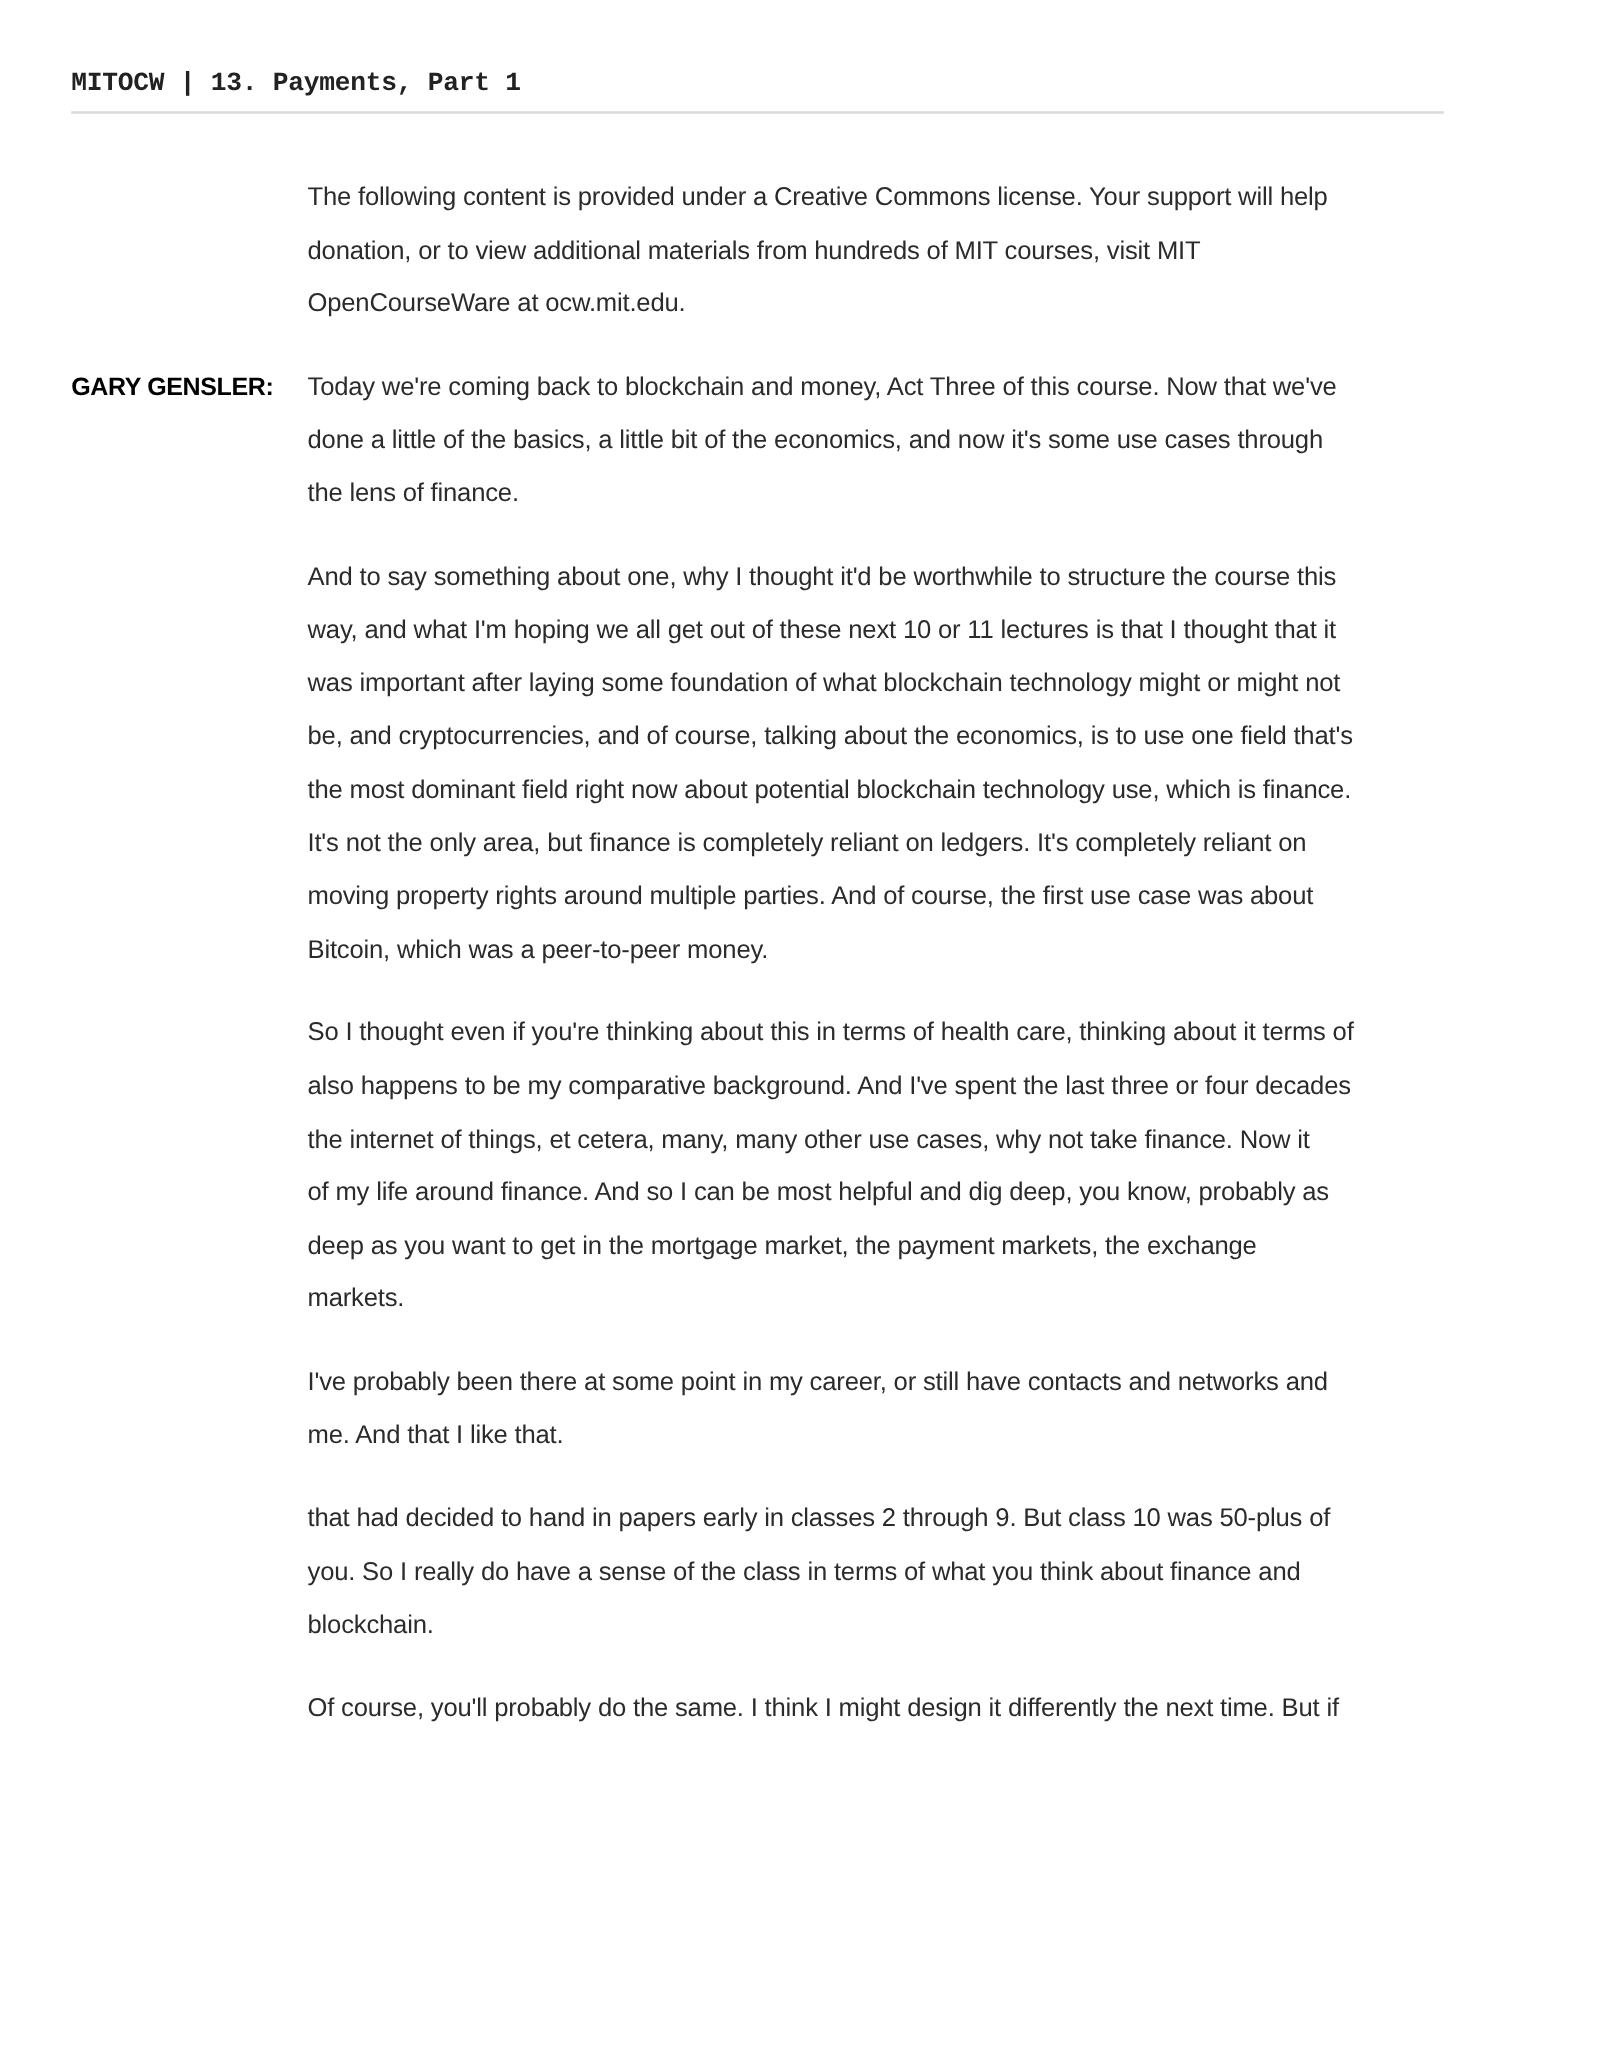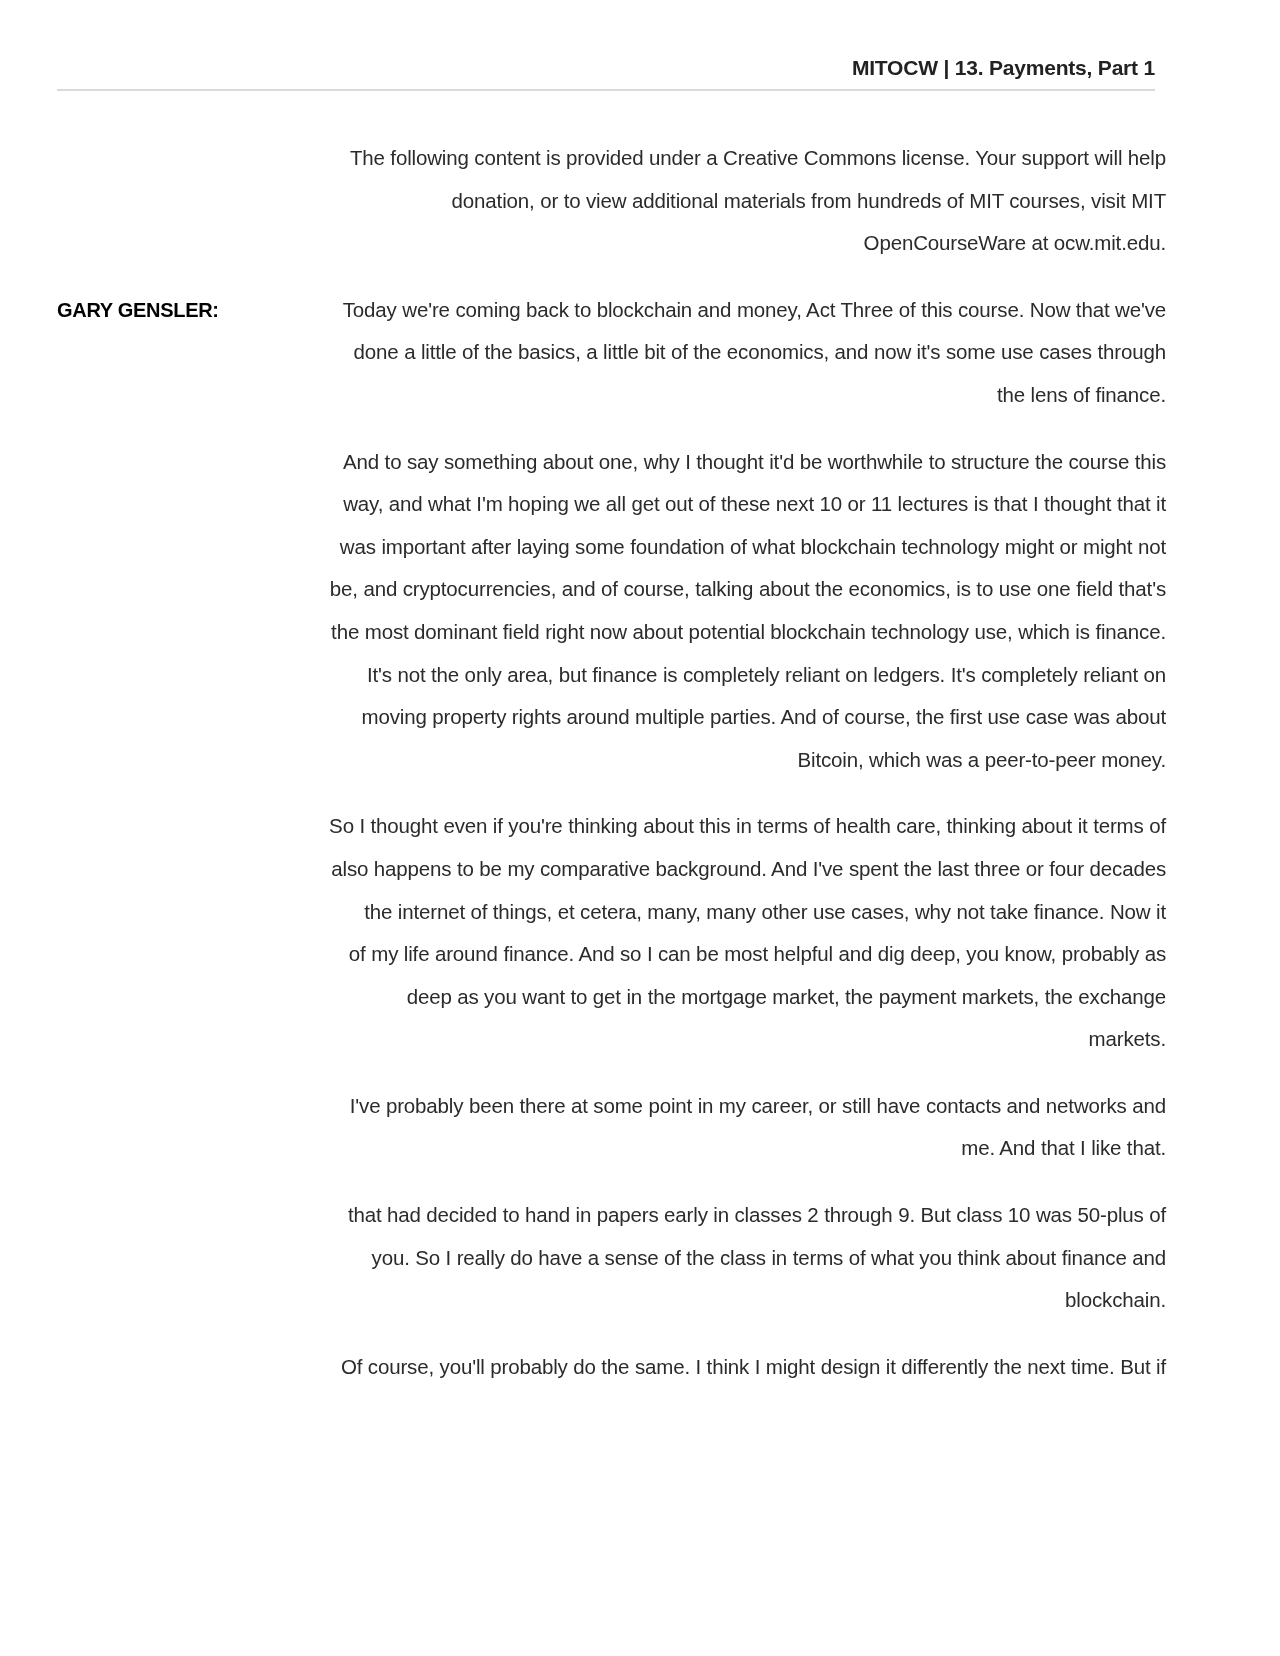--- a/index.html
+++ b/index.html
@@ -15,41 +15,39 @@
       font-family: "Liberation Sans", sans-serif;
       color: #222222;
     }
     .page-header {
       position: absolute;
       left: 57px;
       top: 55px;
       width: 1098px;
     }
     .page-title {
-      font-family: Liberation Sans, sans-serif;
+      font-family: Liberation Mono, monospace;
       font-weight: bold;
       font-size: 21px;
       color: #222222;
       line-height: 26px;
       letter-spacing: -0.2px;
       white-space: nowrap;
-      text-align: right;
     }
     .header-rule {
       margin-top: 8px;
       height: 0;
       border-top: 2px solid #d9d9d9;
       width: 1098px;
     }
     .transcript {
       position: absolute;
       left: 0;
       top: 137px;
       width: 1280px;
-      text-align: right;
     }
     .block {
       position: relative;
       margin-bottom: 24px;
     }
     .speaker {
       position: absolute;
       left: 57px;
       top: 0;
       font-weight: bold;

